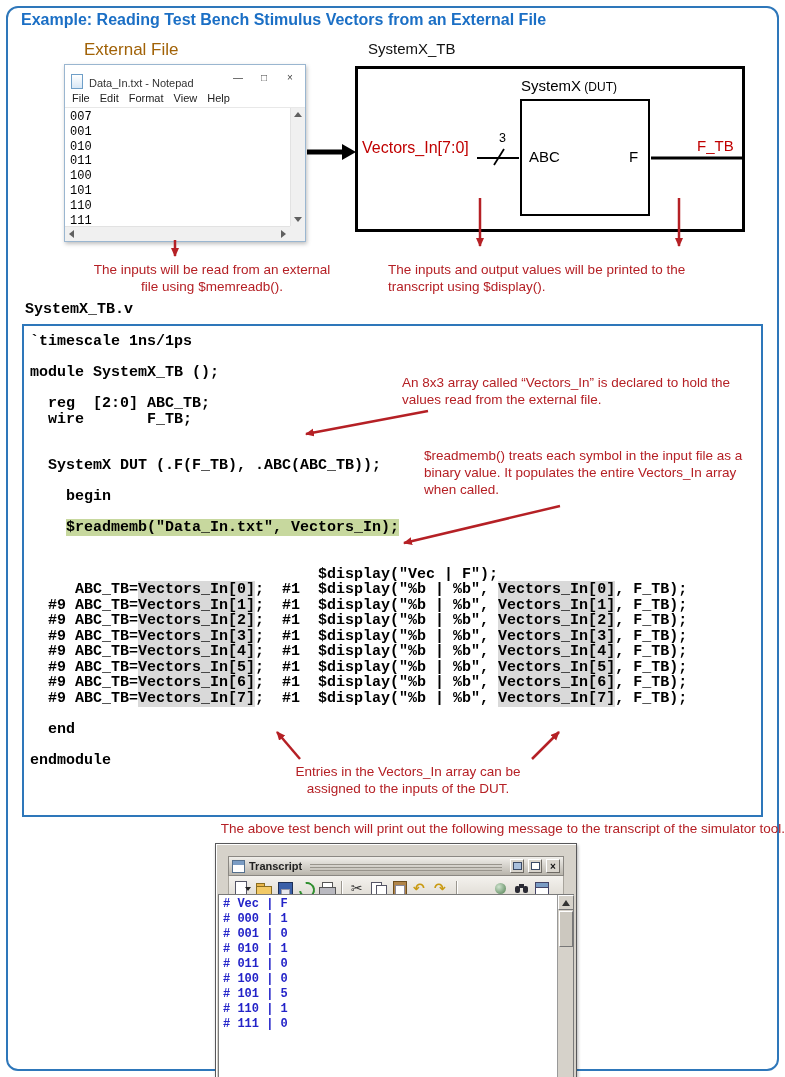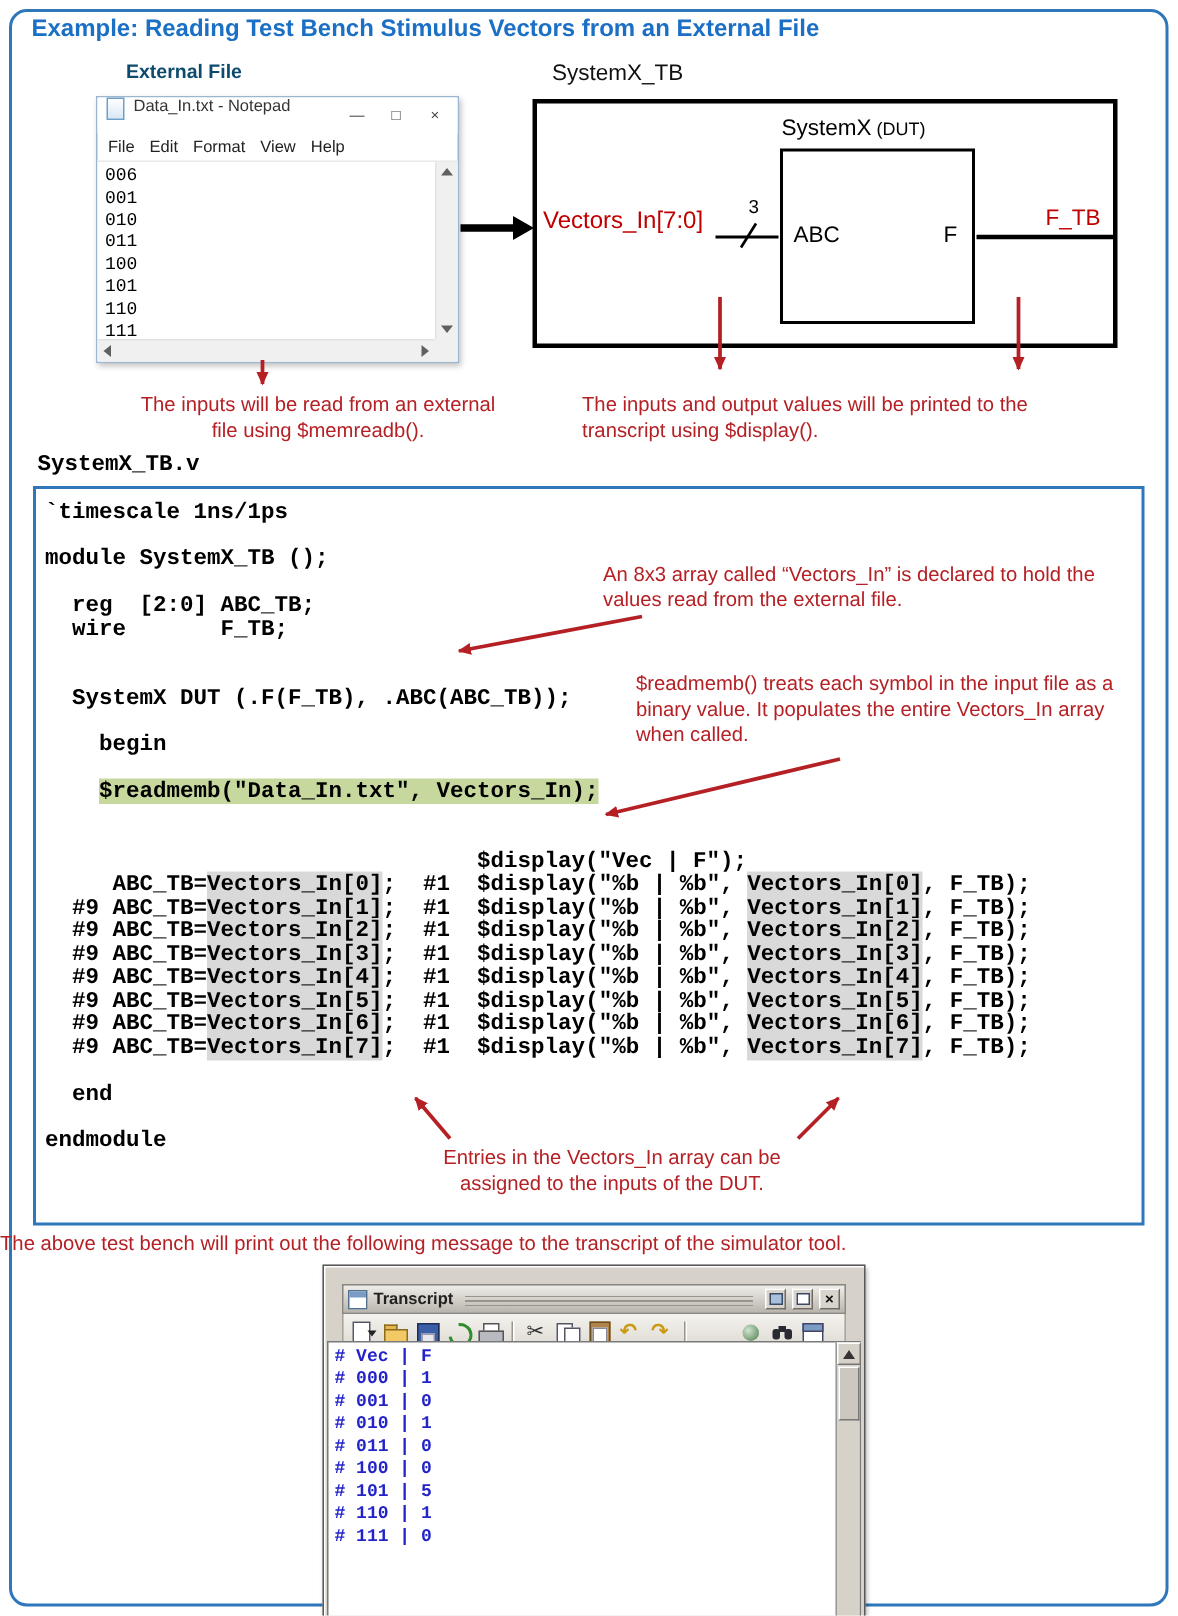--- a/index.html
+++ b/index.html
@@ -2,26 +2,26 @@
 <html><head>
 <meta charset="utf-8">
 <style>
   *{box-sizing:border-box;margin:0;padding:0}
   body{margin:0;background:#fff;font-family:"Liberation Sans",sans-serif}
   .page{position:relative;width:785px;height:1077px;background:#fff;overflow:hidden}
   .frame{position:absolute;left:6px;top:6px;width:773px;height:1065px;border:2px solid #2e77ba;border-radius:12px;z-index:0}
   .overlay{position:absolute;left:0;top:0;z-index:6;pointer-events:none}
 
   .page-title{position:absolute;left:21px;top:11px;font-size:16px;font-weight:bold;color:#1b6fc5;z-index:3}
-  .ext-label{position:absolute;left:84px;top:40px;font-size:13px;font-weight:bold;color:#0c4a6e;z-index:3}
+  .ext-label{position:absolute;left:84px;top:40px;font-size:17px;font-weight:normal;color:#a16207;z-index:3}
   .tb-label{position:absolute;left:368px;top:40px;font-size:15px;color:#111;z-index:3}
 
   
   .notepad{position:absolute;left:64px;top:64px;width:242px;height:178px;background:#fff;border:1px solid #9ab6d0;box-shadow:1px 2px 4px rgba(0,0,0,.25);z-index:2}
-  .np-titlebar{height:24px;display:flex;align-items:flex-start;padding:0 6px;background:#fff;position:relative}
+  .np-titlebar{height:24px;display:flex;align-items:flex-end;padding:0 6px;background:#fff;position:relative}
   .np-icon{width:12px;height:15px;border:1px solid #6f9fc8;background:linear-gradient(#ffffff,#d8e7f5);margin-right:6px;flex:0 0 auto}
   .np-title{font-size:11px;color:#333;white-space:nowrap}
   .np-btns{position:absolute;right:2px;top:0;height:24px;display:flex}
   .np-btn{width:26px;height:24px;display:flex;align-items:center;justify-content:center;font-size:10px;color:#444;cursor:default}
   .np-menubar{height:18px;display:flex;align-items:center;padding-left:7px}
   .np-menu-item{font-size:11px;color:#222;margin-right:10px}
   .np-content{position:absolute;left:0;right:0;top:42px;bottom:0;border-top:1px solid #e8e8e8;background:#fff}
   .np-lines{position:absolute;left:0;top:0;right:15px;bottom:15px;padding:2px 0 0 5px;font-family:"Liberation Mono",monospace;font-size:12px;line-height:14.8px;color:#000;overflow:hidden}
   .np-vscroll{position:absolute;top:0;right:0;bottom:15px;width:15px;background:#f0f0f0;border-left:1px solid #e2e2e2;display:flex;flex-direction:column;justify-content:space-between;align-items:center;padding:4px 0}
   .np-hscroll{position:absolute;left:0;right:15px;bottom:0;height:15px;background:#f0f0f0;border-top:1px solid #e2e2e2;display:flex;justify-content:space-between;align-items:center;padding:0 4px}
@@ -42,21 +42,21 @@
   .port-f{position:absolute;left:629px;top:148px;font-size:15px;color:#000;z-index:3}
   .sig-out{position:absolute;left:697px;top:137px;font-size:15px;color:#c00000;z-index:3}
 
   
   .note{position:absolute;color:#b52025;font-size:13.5px;line-height:17px;z-index:3}
   .note-read{left:92px;top:261px;width:240px;text-align:center}
   .note-print{left:388px;top:261px;width:302px;text-align:left}
   .array-note{left:402px;top:374px;width:334px}
   .readmemb-note{left:424px;top:447px;width:324px}
   .entries-note{left:268px;top:763px;width:280px;text-align:center}
-  .transcript-caption{left:0;right:0;top:820px;text-align:left;font-size:13.5px}
+  .transcript-caption{left:0;right:0;top:820px;text-align:right;font-size:13.5px}
 
   
   .code-filename{position:absolute;left:25px;top:301px;font-family:"Liberation Mono",monospace;font-weight:bold;font-size:15px;color:#000;z-index:3}
   .code-box{position:absolute;left:22px;top:324px;width:741px;height:493px;border:2px solid #2e77ba;background:#fff;z-index:1}
   .code-lines{position:absolute;left:30px;top:334px;z-index:2;font-family:"Liberation Mono",monospace;font-weight:bold;font-size:15px;line-height:15.5px;color:#000}
   .code-line{height:15.5px;white-space:pre}
   .hl-orange{background:#fbd7b5}
   .hl-green{background:#c7d89e}
   .hl-gray{background:#d9d9d9}
 
@@ -152,21 +152,21 @@
     </div>
     <div class="np-menubar">
         <span class="np-menu-item">File</span>
         <span class="np-menu-item">Edit</span>
         <span class="np-menu-item">Format</span>
         <span class="np-menu-item">View</span>
         <span class="np-menu-item">Help</span>
       </div>
     <div class="np-content">
       <div class="np-lines">
-          <div class="np-line">006</div>
+          <div class="np-line">007</div>
           <div class="np-line">001</div>
           <div class="np-line">010</div>
           <div class="np-line">011</div>
           <div class="np-line">100</div>
           <div class="np-line">101</div>
           <div class="np-line">110</div>
           <div class="np-line">111</div>
         </div>
       <div class="np-vscroll">
         <span class="arr-up"></span>

